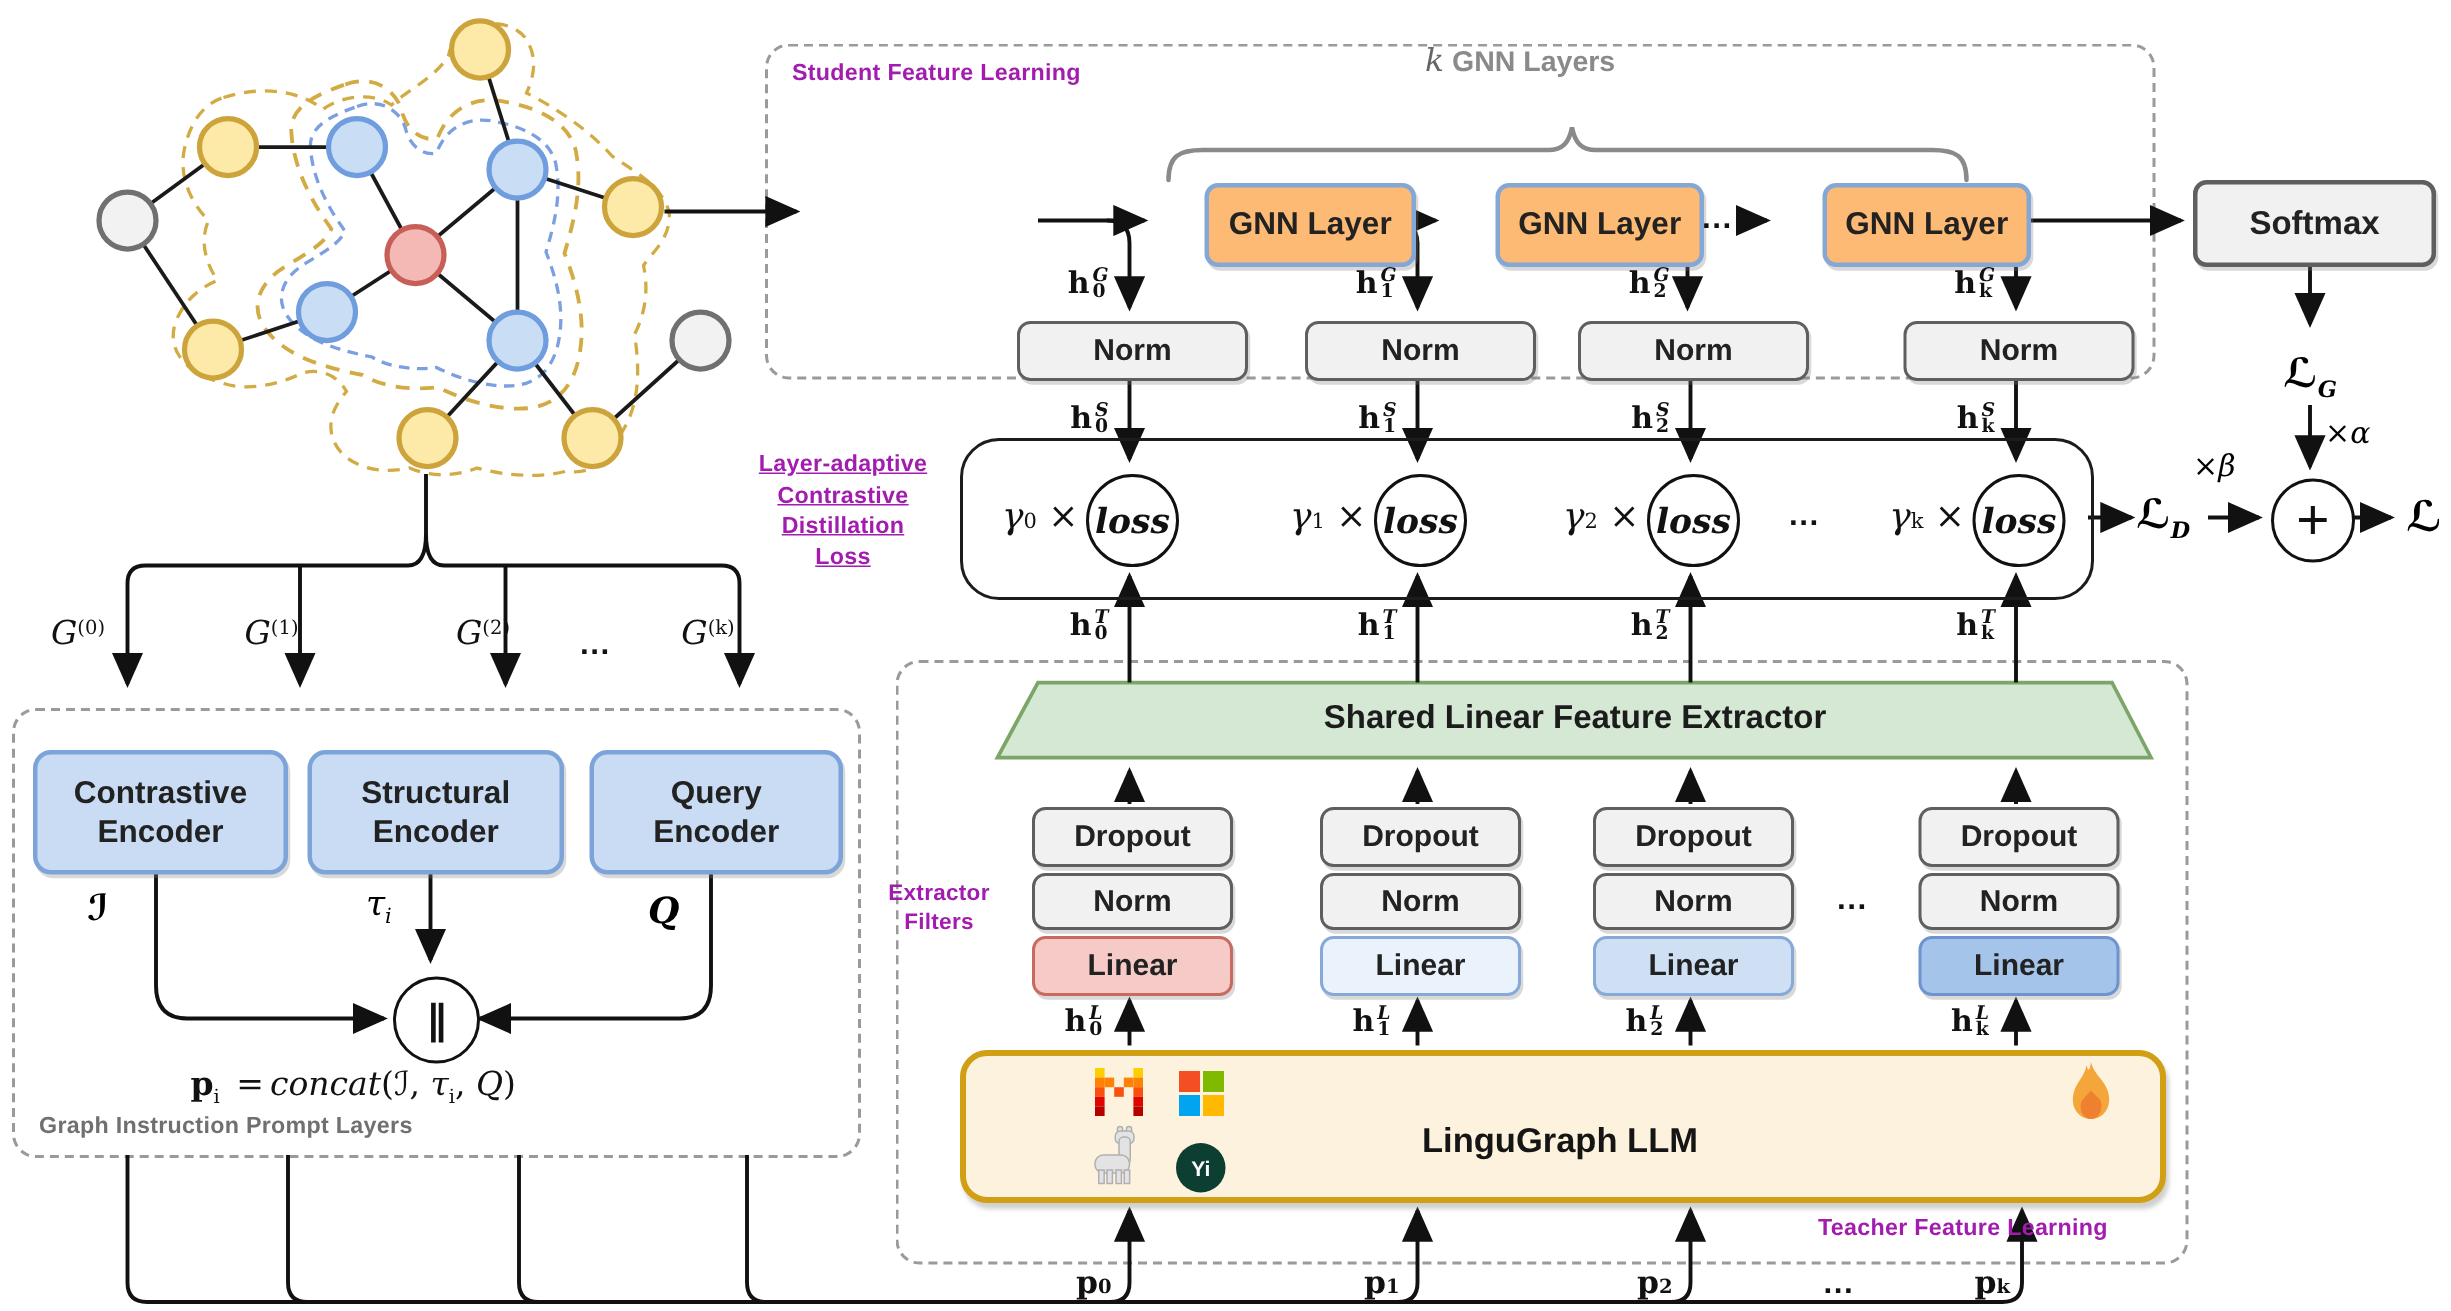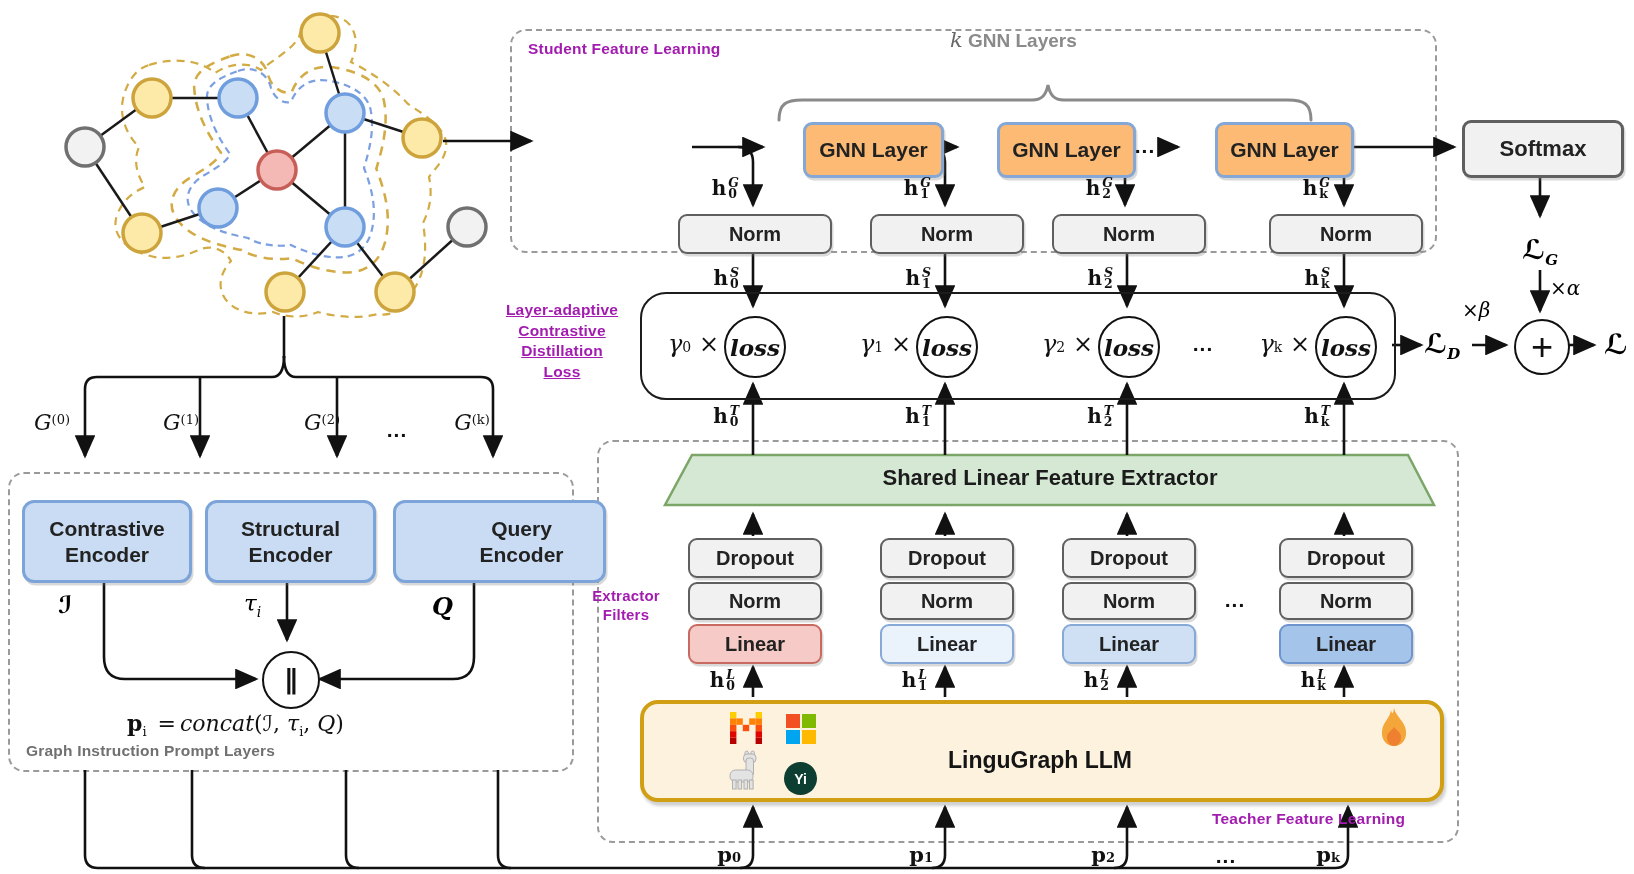--- a/index.html
+++ b/index.html
@@ -443,21 +443,21 @@
         <div>Contrastive</div>
         <div>Encoder</div>
       </div>
   </div>
   <div class="bx enc" style="left:205px;top:500px;width:165px;height:77px;">
     <div>
         <div>Structural</div>
         <div>Encoder</div>
       </div>
   </div>
-  <div class="bx enc" style="left:393px;top:500px;width:163px;height:77px;padding-left:44px;">
+  <div class="bx enc" style="left:393px;top:500px;width:163px;height:77px;">
     <div>
         <div>Query</div>
         <div>Encoder</div>
       </div>
   </div>
 
   <div class="abs scr" style="left:58px;top:590px;font-size:24px;">ℐ</div>
   <div class="abs ser" style="left:244px;top:590px;font-style:italic;font-size:23px;"><span>τ</span><sub style="font-size:14px;">i</sub></div>
   <div class="abs scr" style="left:432px;top:592px;font-size:24px;">Q</div>
 

